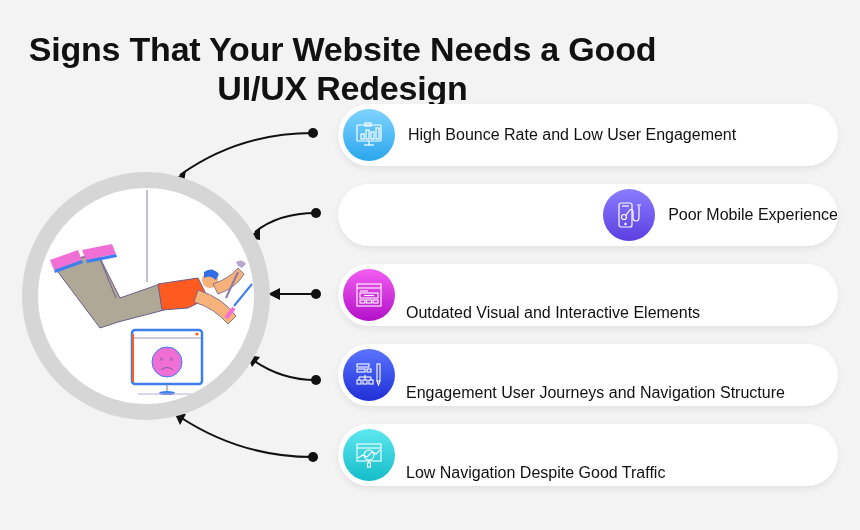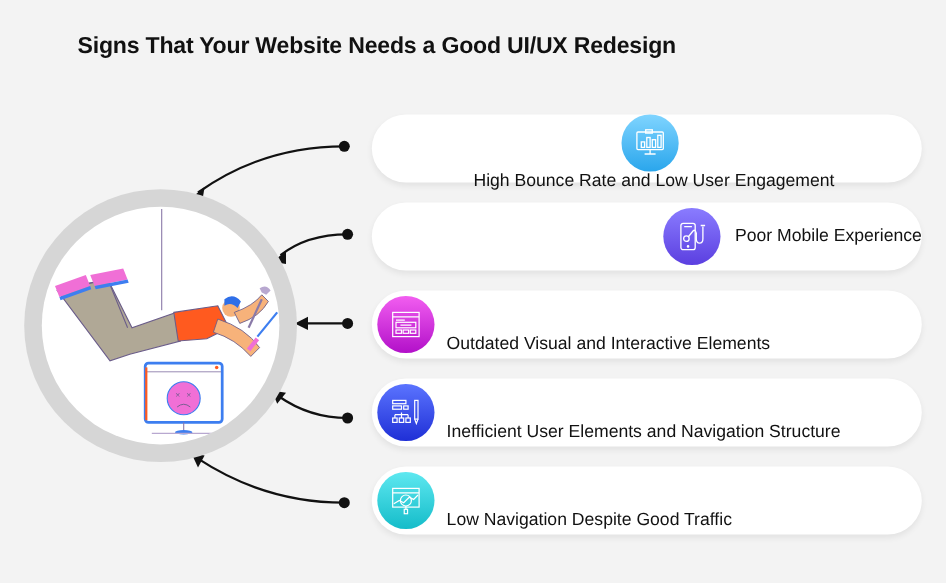--- a/index.html
+++ b/index.html
@@ -3,21 +3,21 @@
   <meta charset="utf-8">
   <style>
     html, body { margin: 0; padding: 0; }
     body {
       width: 860px; height: 530px; background: #f3f3f3;
       position: relative; overflow: hidden;
       font-family: "Liberation Sans", "DejaVu Sans", sans-serif;
     }
     .title {
       position: absolute; left: 0; top: 30px; width: 685px;
-      text-align: center; font-size: 21px; font-weight: bold; color: #111;
+      text-align: center; font-size: 34px; font-weight: bold; color: #111;
       letter-spacing: -0.2px;
     }
     .connectors { position: absolute; left: 0; top: 0; width: 860px; height: 530px; }
     .hub {
       position: absolute; left: 22px; top: 172px; width: 248px; height: 248px;
       border-radius: 50%; background: #d6d6d6;
     }
     .hub-inner {
       position: absolute; left: 16px; top: 16px; width: 216px; height: 216px;
       border-radius: 50%; background: #ffffff; overflow: hidden;
@@ -101,21 +101,21 @@
       <text x="121" y="173" font-size="6" fill="#6b5d8a" font-family="DejaVu Sans, sans-serif">×</text>
       <text x="131" y="173" font-size="6" fill="#6b5d8a" font-family="DejaVu Sans, sans-serif">×</text>
       <path d="M123,182 Q129,177 135,182" fill="none" stroke="#6b5d8a" stroke-width="0.8"></path>
       <line x1="129" y1="196" x2="129" y2="204" stroke="#8a7aa8" stroke-width="1"></line>
       <ellipse cx="129" cy="205" rx="8" ry="2" fill="#3d7ef0"></ellipse>
       <line x1="100" y1="206" x2="160" y2="206" stroke="#b8a8d0" stroke-width="1"></line>
     </svg>
   </div>
 </div>
 
-<div class="card" style="top:104px;flex-direction:column;">
+<div class="card" style="top:104px;">
   <div class="card-icon" style="background:linear-gradient(180deg,#7fd4ff,#2aa6ec);">
     <svg width="30" height="30" viewBox="0 0 30 30" fill="none" stroke="#fff" stroke-width="1.2">
       <rect x="3" y="5" width="24" height="16" rx="1"></rect>
       <line x1="15" y1="21" x2="15" y2="25"></line>
         <line x1="10" y1="25" x2="20" y2="25"></line>
       <rect x="7" y="14" width="3" height="5"></rect>
         <rect x="12" y="10" width="3" height="9"></rect>
         <rect x="17" y="12" width="3" height="7"></rect>
         <rect x="22" y="8" width="3" height="11"></rect>
       <rect x="11" y="3" width="6" height="3"></rect>
@@ -165,21 +165,21 @@
       <line x1="5" y1="17" x2="5" y2="20"></line>
         <line x1="11" y1="17" x2="11" y2="20"></line>
         <line x1="17" y1="17" x2="17" y2="20"></line>
       <rect x="3" y="20" width="4" height="4"></rect>
         <rect x="9" y="20" width="4" height="4"></rect>
         <rect x="15" y="20" width="4" height="4"></rect>
       <rect x="23" y="4" width="3" height="17"></rect>
         <path d="M23,21 L24.5,25 L26,21"></path>
     </svg>
   </div>
-  <span class="card-label tight">Inefficient User Elements and Navigation Structure</span>
+  <span class="card-label tight">Engagement User Journeys and Navigation Structure</span>
 </div>
 
 <div class="card" style="top:424px;">
   <div class="card-icon" style="background:linear-gradient(180deg,#5ee8f0,#14bcc9);">
     <svg width="30" height="30" viewBox="0 0 30 30" fill="none" stroke="#fff" stroke-width="1.1">
       <rect x="3" y="4" width="24" height="17"></rect>
       <line x1="3" y1="8" x2="27" y2="8"></line>
       <path d="M4,18 L9,15 L13,17 L18,12 L22,14 L26,10"></path>
       <circle cx="15" cy="15" r="5"></circle>
       <line x1="15" y1="20" x2="15" y2="23"></line>

